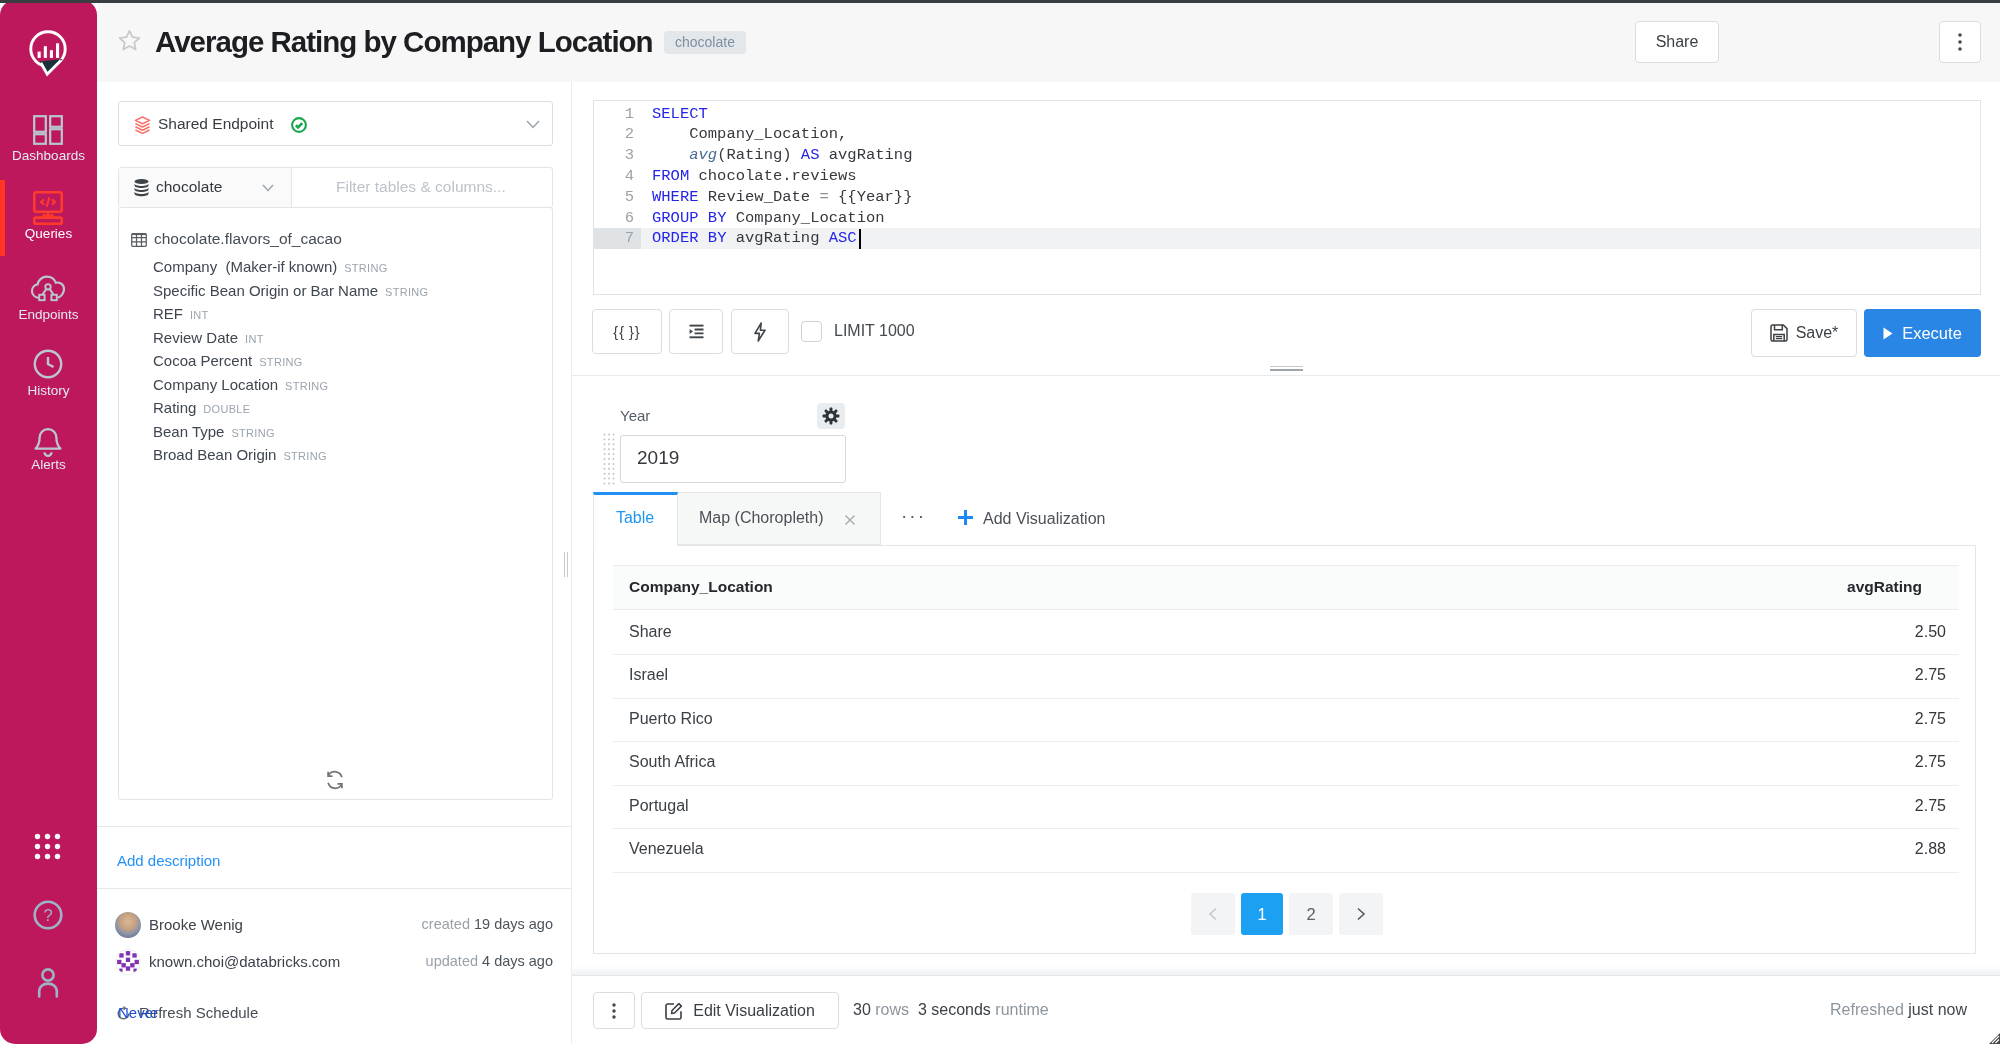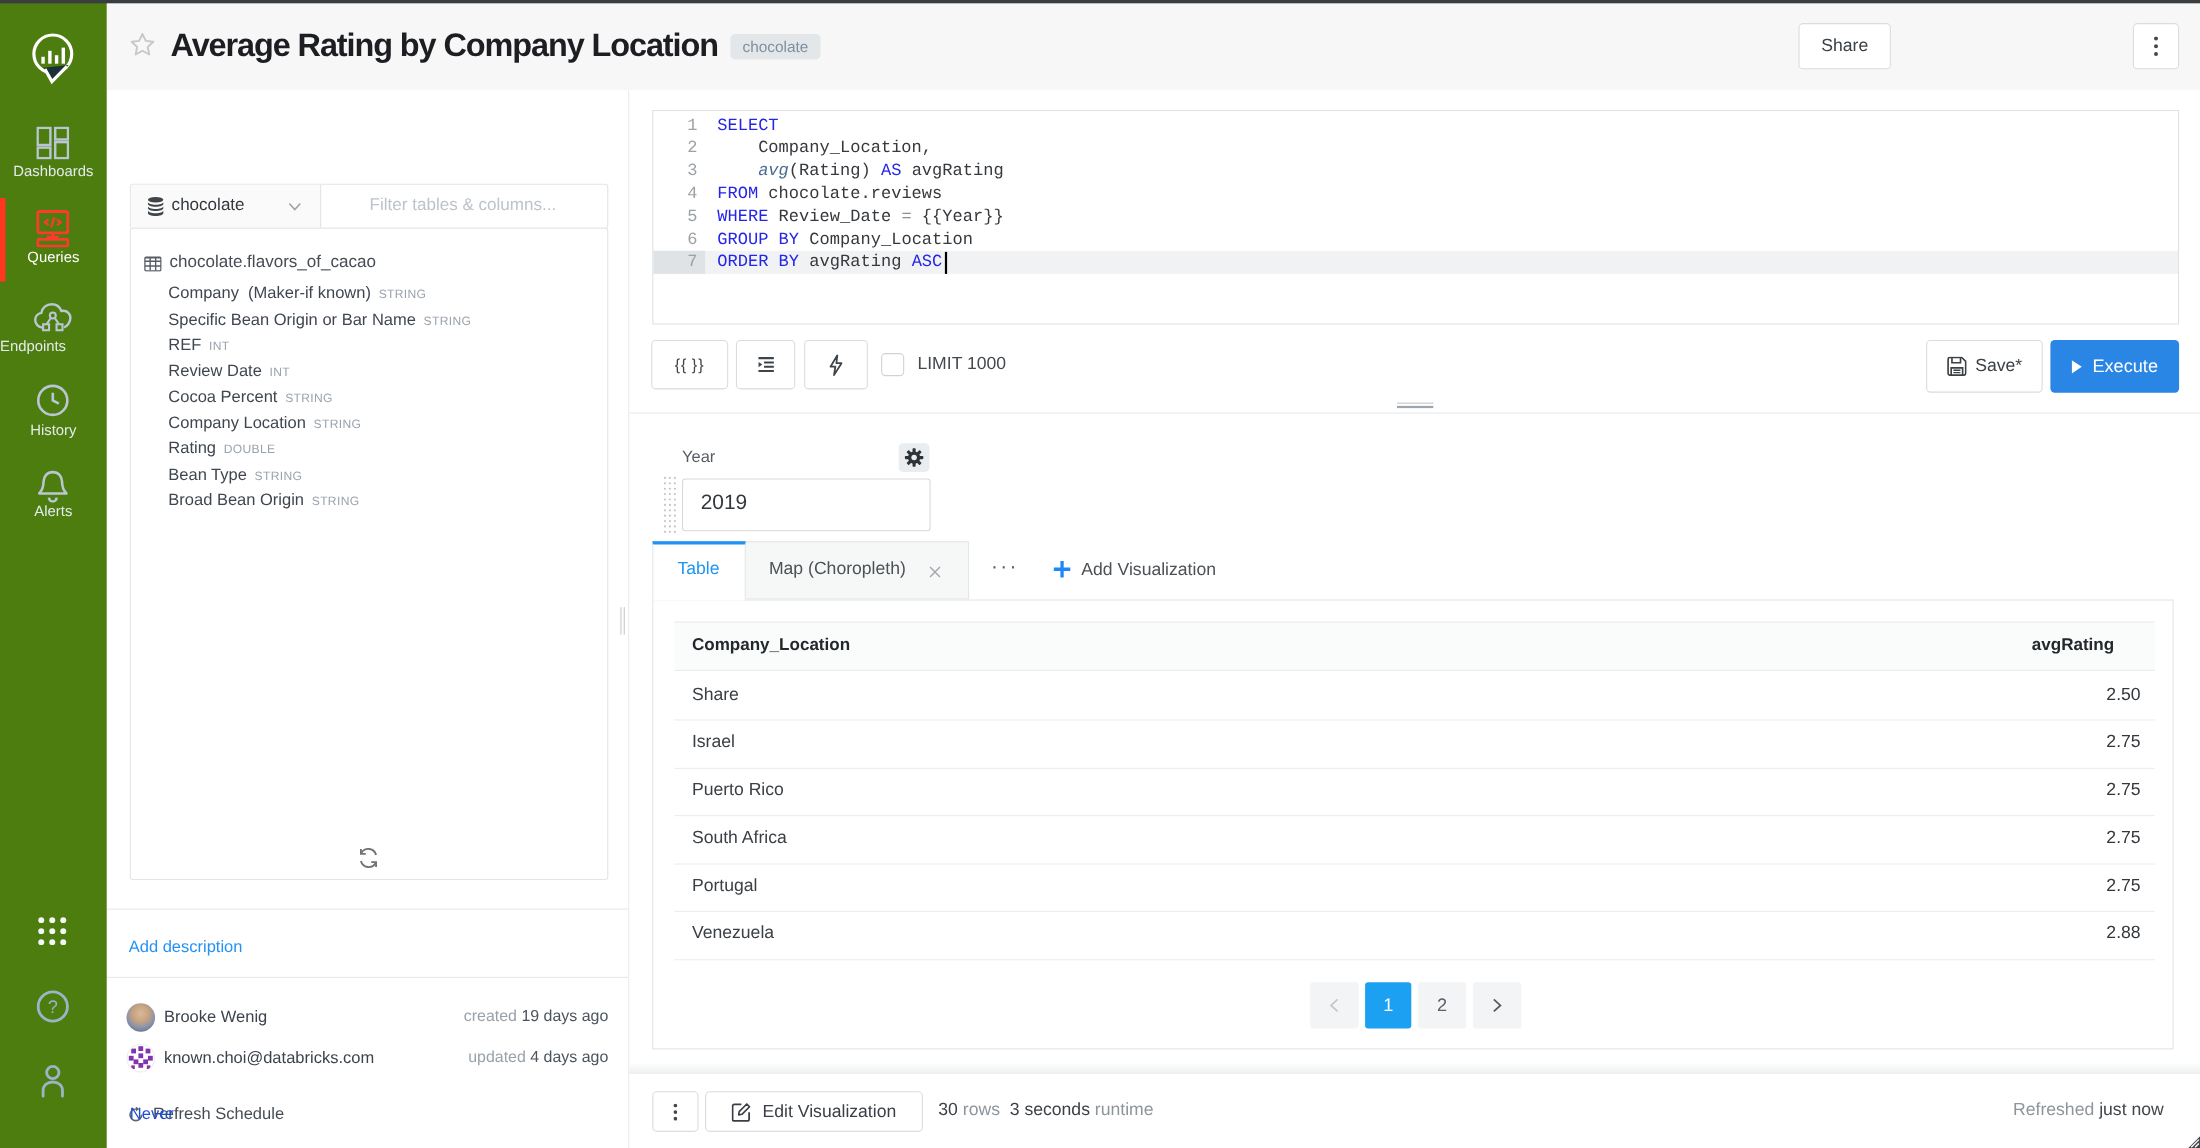--- a/index.html
+++ b/index.html
@@ -26,21 +26,21 @@
     display:flex; align-items:center; justify-content:center; }
 </style>
 </head>
 <body>
 <div class="abs" style="left:0;top:0;width:2000px;height:1044px;">
 
   <div class="abs" style="left:0;top:0;width:2000px;height:2.5px;background:#3a3d40;z-index:60;"></div>
 
   <div class="abs" style="left:97px;top:0;width:1903px;height:82px;background:#f7f7f8;z-index:5;"></div>
 
-  <div class="abs" style="left:0;top:0;width:97px;height:1044px;background:#4d7c0f;z-index:50;">
+  <div class="abs" style="left:0;top:0;width:97px;height:1044px;background:#be185d;z-index:50;border-radius:15px;">
 
     <svg class="abs" style="left:18px;top:21px;" width="60" height="60" viewBox="0 0 60 60">
       <circle cx="30" cy="28" r="17.2" fill="none" stroke="#fff" stroke-width="2.9"></circle>
       <polygon points="21.5,40.5 29.5,54.5 44.5,38" fill="#1b3139"></polygon>
       <path d="M22.8,41.8 L29.2,53.2 L42.8,39.4" fill="none" stroke="#fff" stroke-width="2.9" stroke-linejoin="miter"></path>
       <rect x="19.6" y="30.6" width="3.1" height="6.3" fill="#fff"></rect>
       <rect x="25.8" y="25.2" width="3.1" height="11.7" fill="#fff"></rect>
       <rect x="31.9" y="29.2" width="3.1" height="7.7" fill="#fff"></rect>
       <rect x="38.0" y="22.3" width="3.1" height="14.6" fill="#fff"></rect>
     </svg>
@@ -72,21 +72,21 @@
 
     <svg class="abs" style="left:30px;top:272px;" width="36" height="32" viewBox="0 0 36 32">
       <path d="M8.6,25.8 C4.8,25.4 2,22.5 2,18.9 C2,15.6 4.4,12.9 7.6,12.4 C8.3,7.9 12.2,4.6 16.9,4.6 C20.9,4.6 24.4,7.1 25.8,10.7 C26.4,10.6 27,10.5 27.6,10.5 C31.2,10.5 34,13.4 34,16.9 C34,20.2 31.6,25 28,25.6" fill="none" stroke="#b9c7d3" stroke-width="2.2"></path>
       <g fill="none" stroke="#b9c7d3" stroke-width="1.9">
         <circle cx="18" cy="14.8" r="2.7"></circle>
         <rect x="9.2" y="22.8" width="5.4" height="5.4"></rect>
         <rect x="21.4" y="22.8" width="5.4" height="5.4"></rect>
         <path d="M16.3,16.9 L12.6,22.4 M19.7,16.9 L23.4,22.4"></path>
       </g>
     </svg>
-    <div class="abs" style="left:0;top:307px;width:97px;text-align:left;color:#e4ebef;font-size:13.5px;">Endpoints</div>
+    <div class="abs" style="left:0;top:307px;width:97px;text-align:center;color:#e4ebef;font-size:13.5px;">Endpoints</div>
 
     <svg class="abs" style="left:33px;top:349px;" width="30" height="30" viewBox="0 0 30 30">
       <circle cx="15" cy="15" r="13.2" fill="none" stroke="#b9c7d3" stroke-width="2.4"></circle>
       <path d="M15,8 L15,15 L20.5,18" fill="none" stroke="#b9c7d3" stroke-width="2.4"></path>
     </svg>
     <div class="abs" style="left:0;top:383px;width:97px;text-align:center;color:#e4ebef;font-size:13.5px;">History</div>
 
     <svg class="abs" style="left:33px;top:427px;" width="30" height="32" viewBox="0 0 30 32">
       <path d="M15,2.2 C10,2.2 6.6,6 6.6,10.8 C6.6,17.5 4.4,19.8 2.6,21.6 L27.4,21.6 C25.6,19.8 23.4,17.5 23.4,10.8 C23.4,6 20,2.2 15,2.2 Z" fill="none" stroke="#b9c7d3" stroke-width="2.3" stroke-linejoin="round"></path>
       <path d="M11.4,25.4 C11.8,27.6 13.2,28.9 15,28.9 C16.8,28.9 18.2,27.6 18.6,25.4" fill="none" stroke="#b9c7d3" stroke-width="2.3"></path>
@@ -133,20 +133,38 @@
           <circle cx="2" cy="16" r="1.8"></circle>
         </g>
       </svg>
   </div>
 
   <div class="abs" style="left:571px;top:82px;width:1px;height:962px;background:#ececec;"></div>
 
   <div class="abs" style="left:563.5px;top:552px;width:1.5px;height:25px;background:#c6cacd;"></div>
   <div class="abs" style="left:566.5px;top:552px;width:1.5px;height:25px;background:#c6cacd;"></div>
 
+  <div class="abs" style="left:118px;top:101px;width:435px;height:45px;border:1px solid #dcdfe2;border-radius:3px;background:#fff;">
+    <svg class="abs" style="left:15px;top:13.5px;" width="17" height="18" viewBox="0 0 17 18">
+      <g fill="none" stroke="#f9716a" stroke-width="1.5" stroke-linejoin="round">
+        <path d="M8.5,1 L15.6,4.4 L8.5,7.8 L1.4,4.4 Z"></path>
+        <path d="M1.4,7.6 L8.5,11 L15.6,7.6"></path>
+        <path d="M1.4,10.8 L8.5,14.2 L15.6,10.8"></path>
+        <path d="M1.4,14 L8.5,17.4 L15.6,14"></path>
+      </g>
+    </svg>
+    <span class="abs" style="left:39px;top:13px;font-size:15.5px;color:#383c41;">Shared Endpoint</span>
+    <svg class="abs" style="left:172px;top:15px;" width="16" height="16" viewBox="0 0 16 16">
+      <circle cx="8" cy="8" r="6.9" fill="#fff" stroke="#17a54e" stroke-width="2.1"></circle>
+      <path d="M4.9,8.3 L7.1,10.4 L11.2,6.1" fill="none" stroke="#17a54e" stroke-width="2.7"></path>
+    </svg>
+    <svg class="abs" style="left:407px;top:18px;" width="14" height="9" viewBox="0 0 14 9">
+      <path d="M1,1 L7,7.5 L13,1" fill="none" stroke="#9aa2aa" stroke-width="1.4"></path>
+    </svg>
+  </div>
 
   <div class="abs" style="left:118px;top:167px;width:435px;height:41px;border:1px solid #e2e5e8;background:#fff;border-radius:3px;">
     <div class="abs" style="left:0;top:0;width:173px;height:39px;background:#fafafa;border-right:1px solid #e2e5e8;"></div>
     <svg class="abs" style="left:15px;top:11px;" width="15" height="18" viewBox="0 0 15 18">
       <g fill="#3f4449">
         <ellipse cx="7.5" cy="2.6" rx="7" ry="2.5"></ellipse>
         <path d="M0.5,4.6 C0.5,6 3.6,7.1 7.5,7.1 C11.4,7.1 14.5,6 14.5,4.6 L14.5,6.5 C14.5,7.9 11.4,9 7.5,9 C3.6,9 0.5,7.9 0.5,6.5 Z"></path>
         <path d="M0.5,8.5 C0.5,9.9 3.6,11 7.5,11 C11.4,11 14.5,9.9 14.5,8.5 L14.5,10.4 C14.5,11.8 11.4,12.9 7.5,12.9 C3.6,12.9 0.5,11.8 0.5,10.4 Z"></path>
         <path d="M0.5,12.4 C0.5,13.8 3.6,14.9 7.5,14.9 C11.4,14.9 14.5,13.8 14.5,12.4 L14.5,14.8 C14.5,16.2 11.4,17.3 7.5,17.3 C3.6,17.3 0.5,16.2 0.5,14.8 Z"></path>
       </g>

